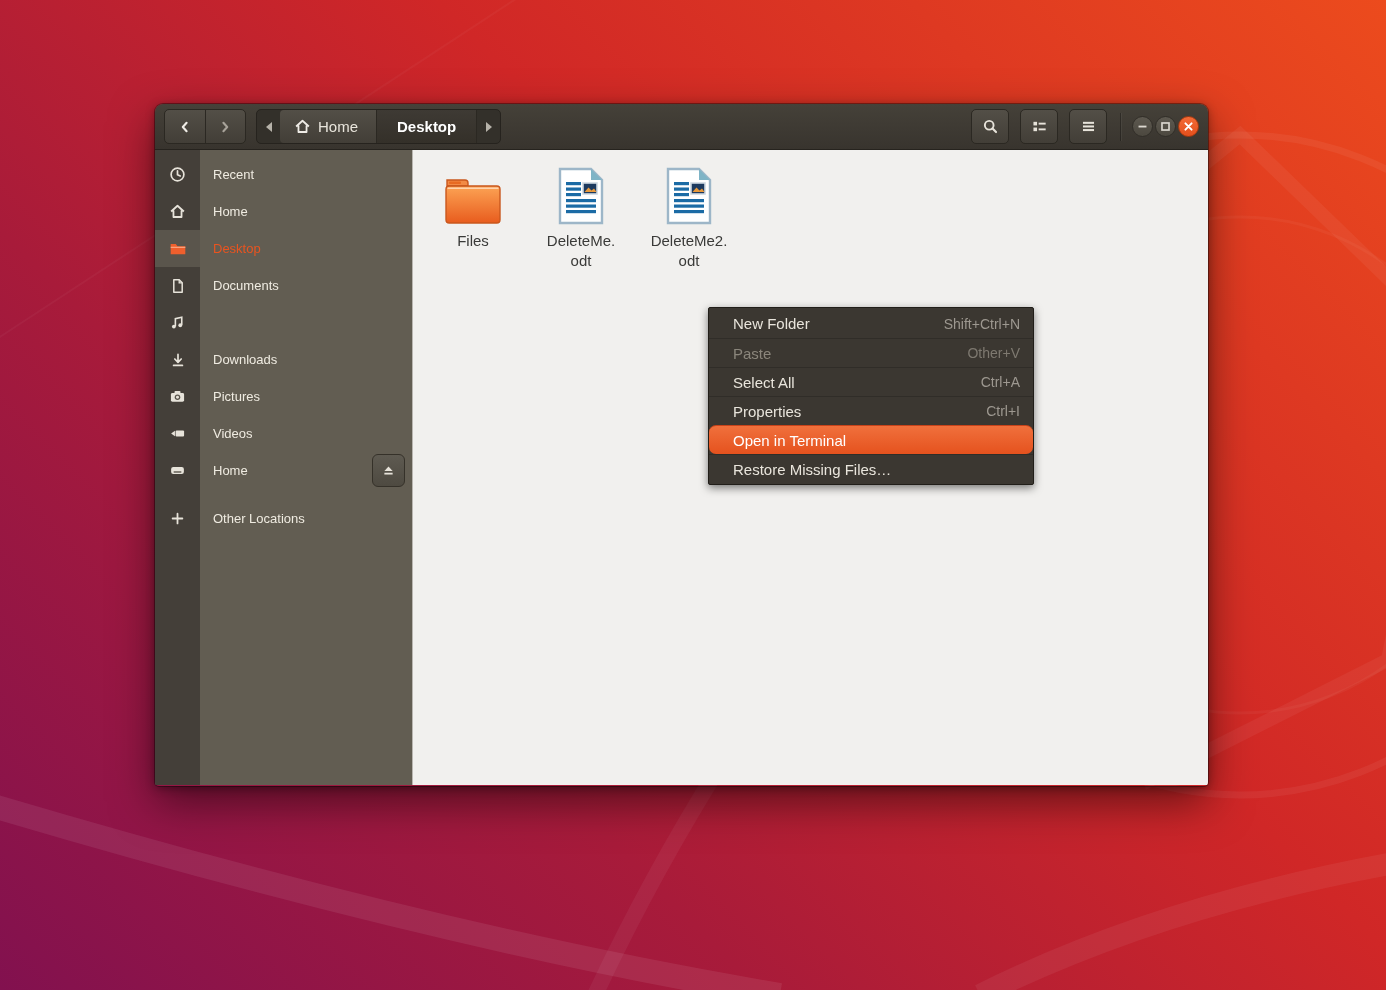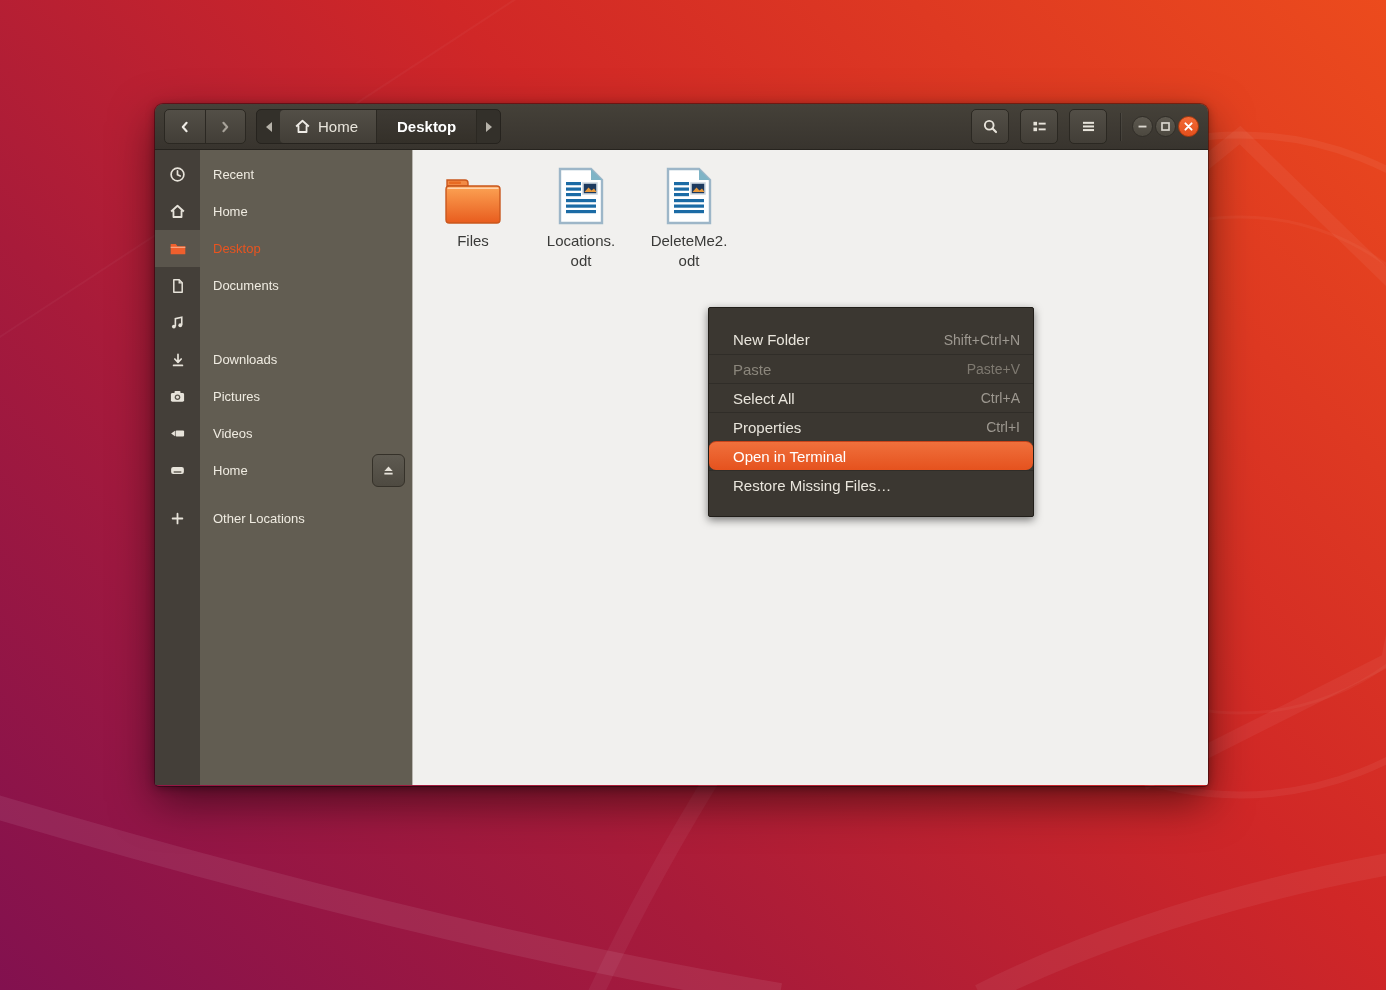--- a/index.html
+++ b/index.html
@@ -83,21 +83,21 @@
   .file-grid { display:flex; padding:14px 0 0 12px; }
   .file-item { width:96px; margin-right:12px; display:flex; flex-direction:column; align-items:center; }
   .file-icon-box { height:62px; display:flex; align-items:flex-end; justify-content:center; }
   .file-label { margin-top:5px; font-size:15px; line-height:20px; color:var(--file-label); text-align:center; }
 
   
   .context-menu {
     position:absolute; left:708px; top:307px; width:326px; z-index:10;
     background:var(--menu-bg); border:1px solid var(--menu-border); border-radius:2px;
     box-shadow:0 3px 9px rgba(0,0,0,.5), 0 0 0 1px rgba(255,255,255,.04);
-    padding:17px 0;
+    padding:1px 0;
   }
   .mi {
     height:29px; display:flex; align-items:center; justify-content:space-between;
     padding:0 13px 0 24px; font-size:15px; color:var(--menu-text);
   }
   .mi + .mi { border-top:1px solid rgba(0,0,0,.18);gap:8px; }
   .mi .shortcut { font-size:14px; color:var(--menu-shortcut); }
   .mi.disabled  { color:var(--menu-disabled); }
   .mi.disabled .shortcut { color:#7e7970; }
   .mi.highlight {
@@ -353,21 +353,21 @@
                 <rect x="10" y="27" width="15" height="3.2"></rect>
                 <rect x="10" y="33" width="30" height="3.2"></rect>
                 <rect x="10" y="38.5" width="30" height="3.2"></rect>
                 <rect x="10" y="44" width="30" height="3.2"></rect>
               </g>
               <rect x="27" y="17" width="14" height="11" fill="#1d3a5f" stroke="#cfd9e2" stroke-width="1.6"></rect>
               <path d="M28.5 26 l4-4.5 3 3 2.5-2 2.5 3.5 z" fill="#e89a3c"></path>
             </svg>
           </div>
           <div class="file-label">
-            <span style="display:block">Locations.</span>
+            <span style="display:block">DeleteMe.</span>
             <span style="display:block">odt</span>
           </div>
         </div>
 
         <div class="file-item">
           <div class="file-icon-box">
             <svg width="50" height="60" viewBox="0 0 50 60">
               <path d="M4 3 h31 l11 11 v43 h-42 z" fill="#ffffff" stroke="#9db6c8" stroke-width="2.4"></path>
               <path d="M35 3 l11 11 h-11 z" fill="#7fb4c6"></path>
               <g fill="#1b6ba5">
@@ -393,21 +393,21 @@
   </div>
 </div>
 
 <div class="context-menu">
   <div class="mi">
     <span>New Folder</span>
     <span class="shortcut">Shift+Ctrl+N</span>
   </div>
   <div class="mi disabled">
     <span>Paste</span>
-    <span class="shortcut">Paste+V</span>
+    <span class="shortcut">Other+V</span>
   </div>
   <div class="mi">
     <span>Select All</span>
     <span class="shortcut">Ctrl+A</span>
   </div>
   <div class="mi">
     <span>Properties</span>
     <span class="shortcut">Ctrl+I</span>
   </div>
   <div class="mi highlight">

